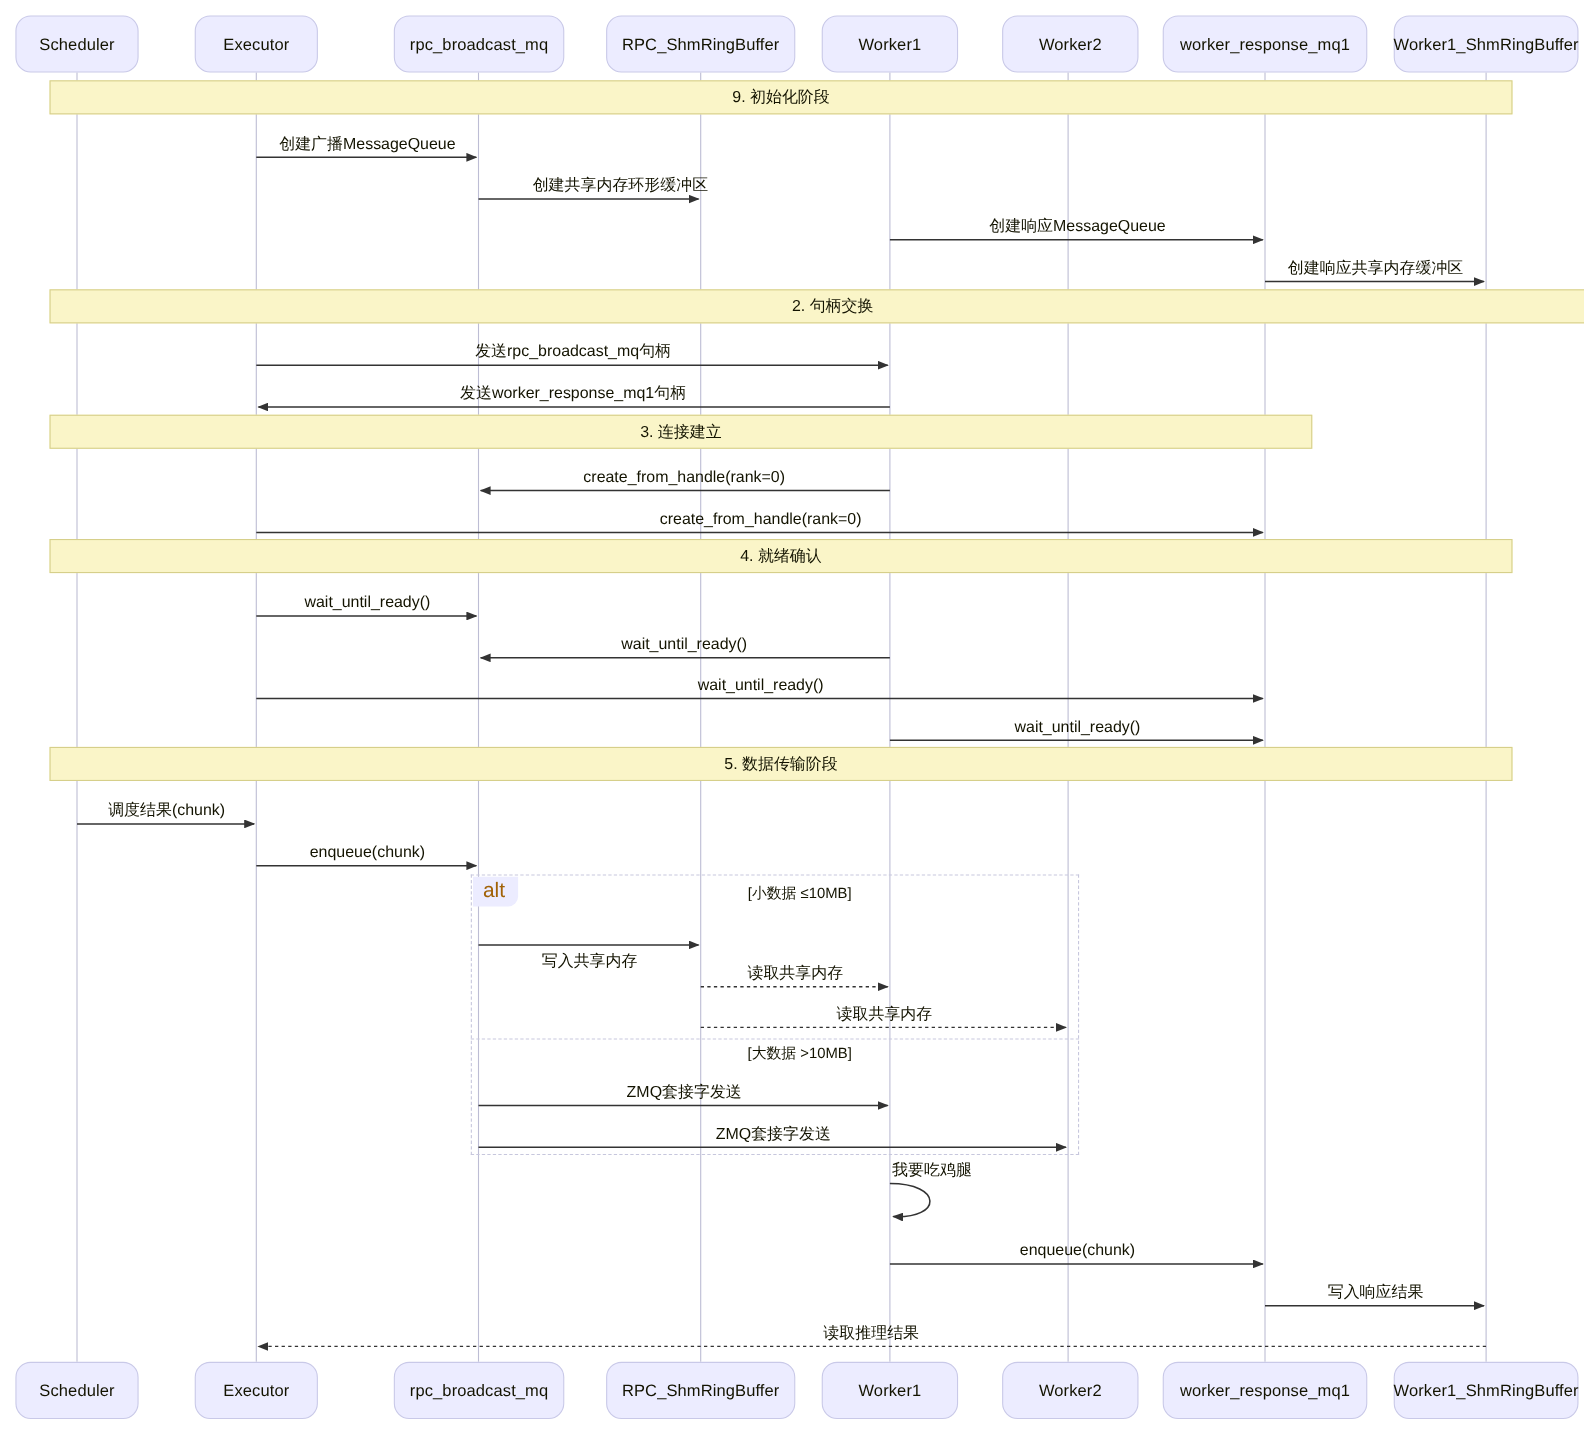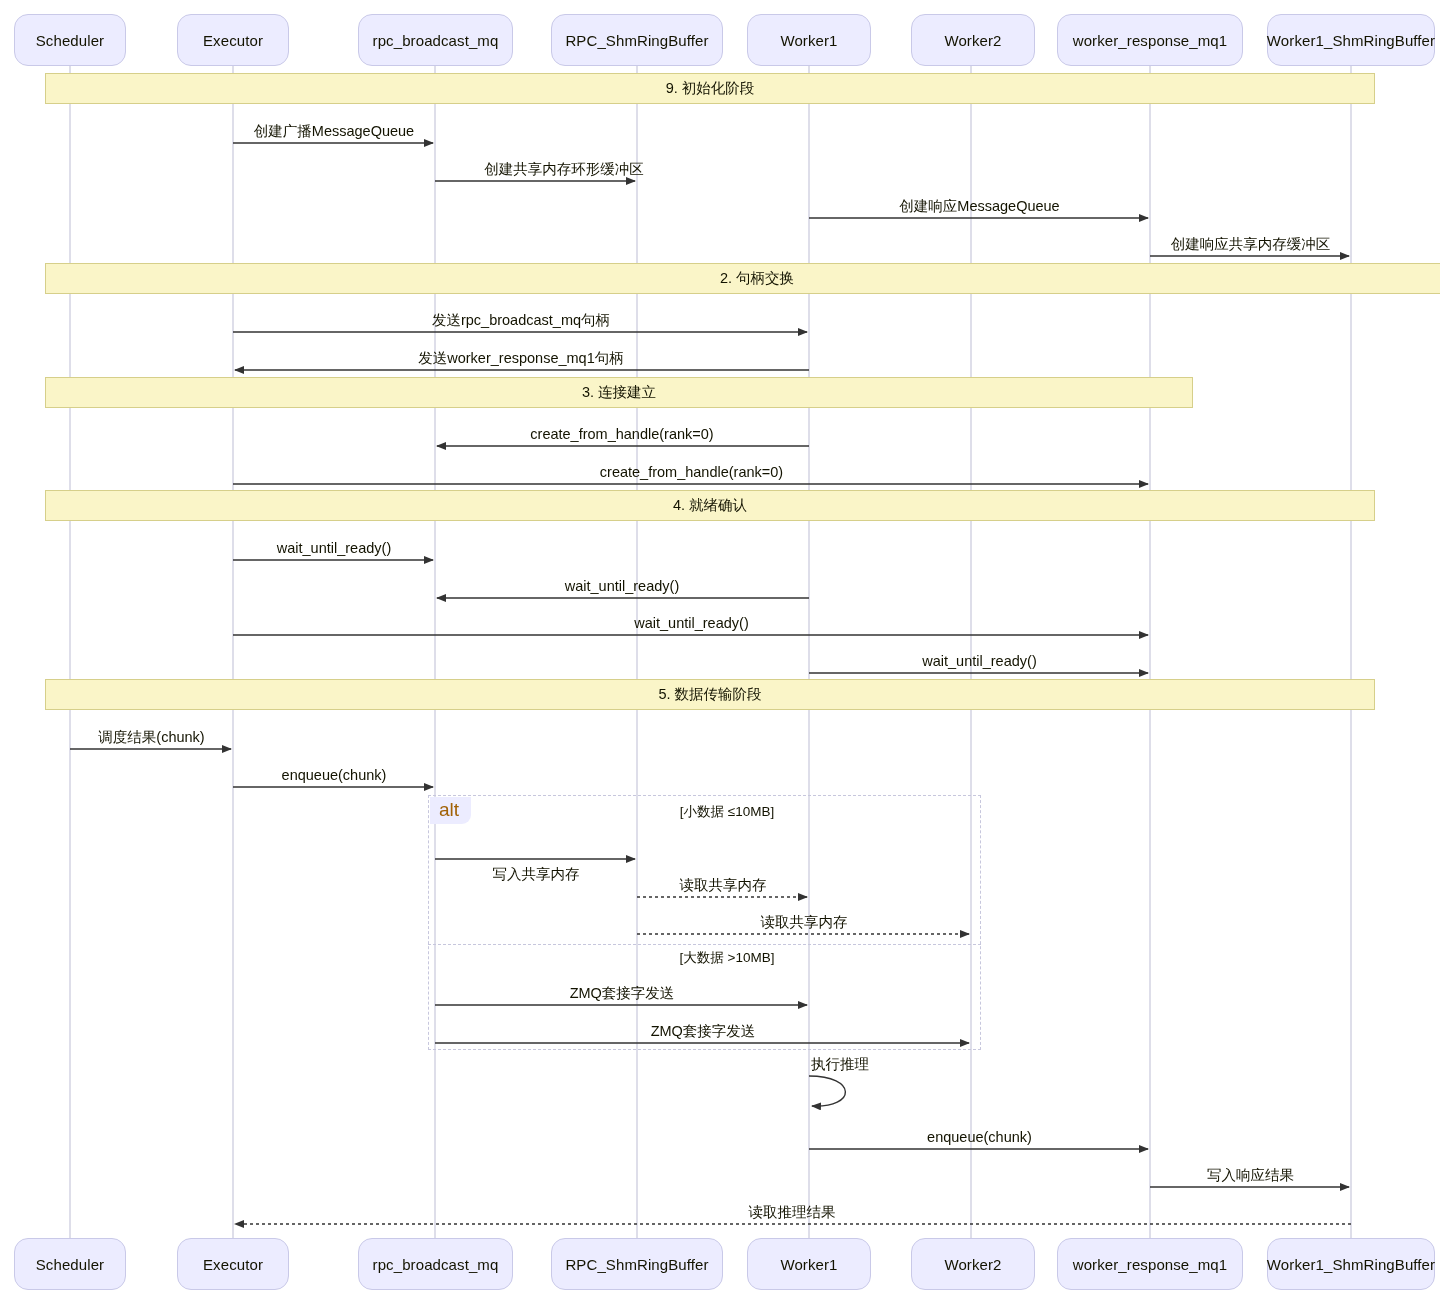--- a/index.html
+++ b/index.html
@@ -236,17 +236,17 @@
       <div class="msglabel" style="left: 151.5px; top: 730px;">调度结果(chunk)</div>
       <div class="msglabel" style="left: 334px; top: 768px;">enqueue(chunk)</div>
       <div class="msglabel" style="left: 536px; top: 840px; margin-top: 27px;">写入共享内存</div>
       <div class="msglabel" style="left: 723px; top: 878px;">读取共享内存</div>
       <div class="msglabel" style="left: 804px; top: 915px;">读取共享内存</div>
       <div class="msglabel" style="left: 622px; top: 986px;">ZMQ套接字发送</div>
       <div class="msglabel" style="left: 703px; top: 1024px;">ZMQ套接字发送</div>
       <div class="msglabel" style="left: 979.5px; top: 1130px;">enqueue(chunk)</div>
       <div class="msglabel" style="left: 1250.5px; top: 1168px;">写入响应结果</div>
       <div class="msglabel" style="left: 792px; top: 1205px;">读取推理结果</div>
-      <div class="msglabel" style="left: 811px; top: 1057px; transform: none;">执行推理</div>
+      <div class="msglabel" style="left: 811px; top: 1057px; transform: none;">我要吃鸡腿</div>
     </div>
 
 
 </div>
 
 </body></html>

